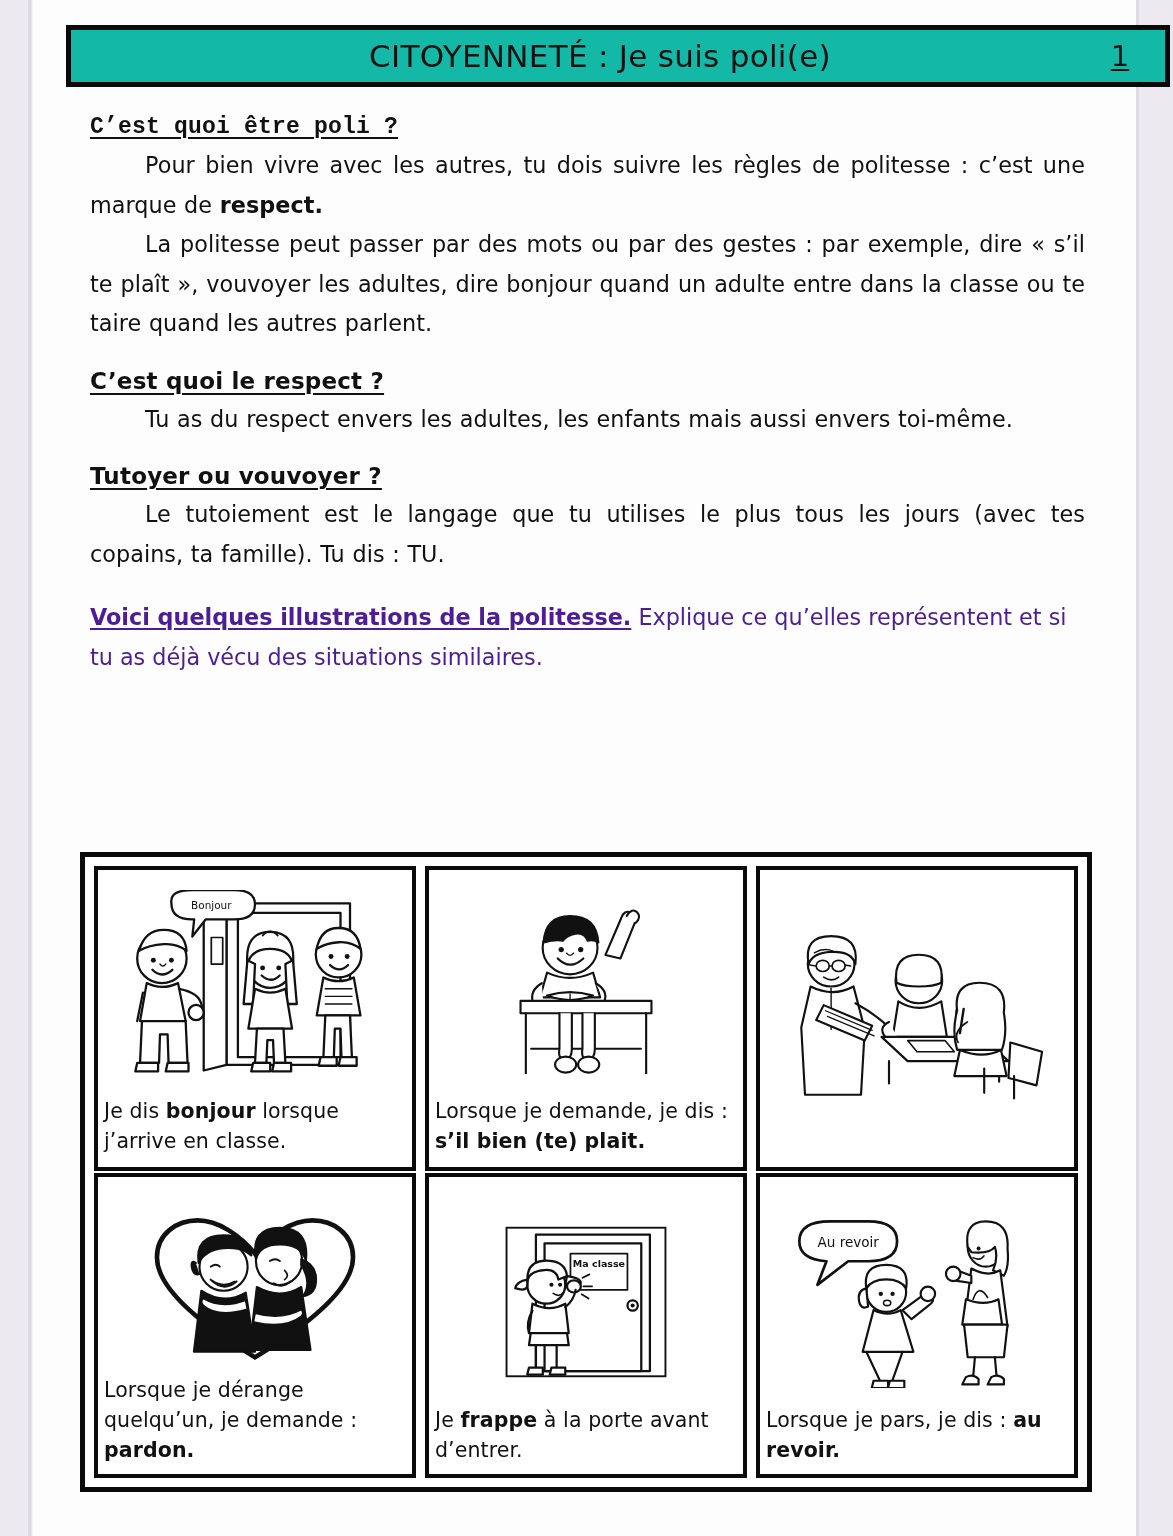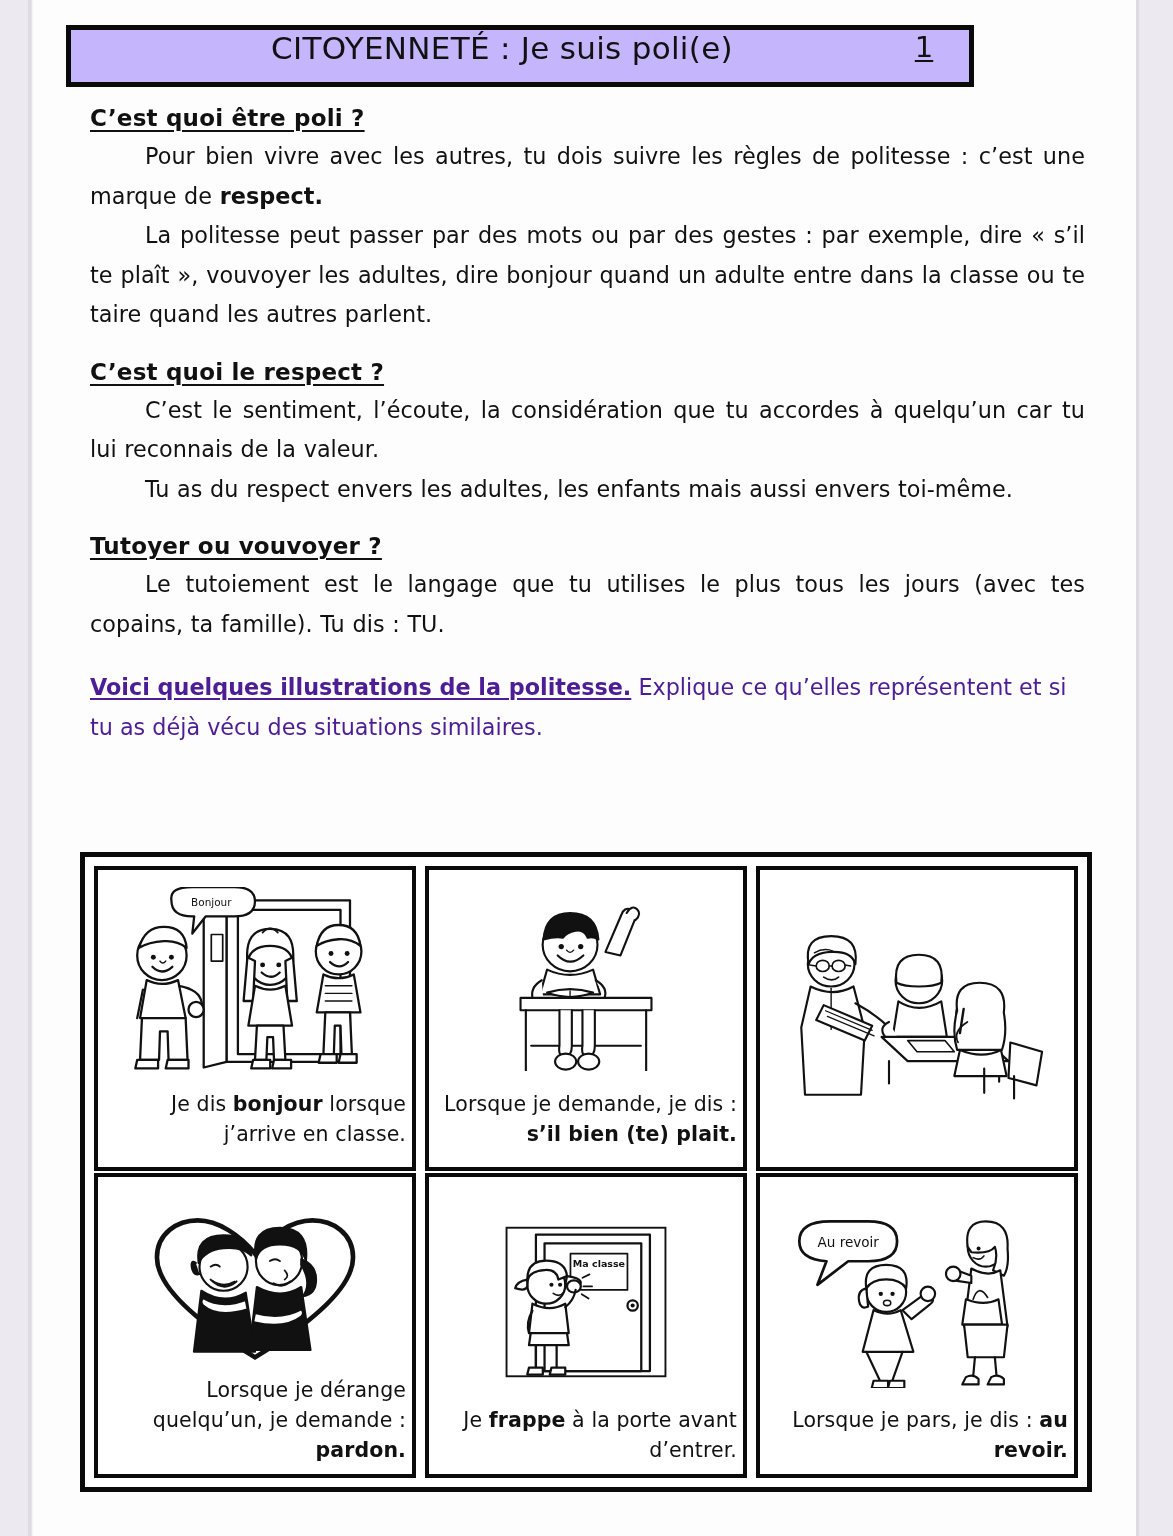--- a/index.html
+++ b/index.html
@@ -32,26 +32,26 @@
     height: 1536px;
     background: #fdfdfd;
     padding: 0;
   }
 
   
   .title-box {
     position: absolute;
     left: 33px;
     top: 25px;
-    width: 908px;
+    width: 1104px;
     height: 62px;
     border: 5px solid #0a0a0a;
-    background: #c4b5fd;
+    background: #14b8a6;
     display: flex;
-    align-items: flex-start;
+    align-items: center;
   }
   .title-text {
     flex: 1;
     text-align: center;
     font-size: 31px;
     letter-spacing: .3px;
     color: #111;
     font-family: "DejaVu Sans", sans-serif;
     padding-left: 40px;
   }
@@ -77,21 +77,21 @@
     font-size: 23px;
     font-weight: bold;
     color: #111;
     text-decoration: underline;
     text-underline-offset: 4px;
     text-decoration-thickness: 2px;
     margin-top: 24px;
     margin-bottom: 6px;
     letter-spacing: .2px;
   }
-  h2.section-head:first-child { margin-top: 5px; }
+  h2.section-head:first-child { margin-top: 14px; font-family: Liberation Mono, monospace; }
 
   p.para {
     font-size: 22.3px;
     line-height: 39.5px;
     color: #111;
     text-align: justify;
     text-indent: 55px;
     letter-spacing: .05px;
     word-spacing: .5px;
   }
@@ -146,25 +146,25 @@
     display: flex;
     align-items: center;
     justify-content: center;
     min-height: 0;
     padding-top: 21px;
   }
   .cell-art svg { display: block; max-height: 100%; }
   .cell-caption {
     flex: 0 0 auto;
     width: 100%;
-    text-align: right;
+    text-align: left;
     font-size: 20.5px;
     line-height: 30px;
     color: #111;
-    padding: 0 6px 18px 6px;
+    padding: 0 6px 11px 6px;
     letter-spacing: .1px;
   }
   .cell-caption b { font-weight: bold; }
 
   
   .row1 .cell-art { padding-top: 4px; }
   .row2 .cell-caption { padding-bottom: 9px; }
 
   .bubble-text {
     font-size: 11px;
@@ -182,21 +182,20 @@
       <div class="title-page-no">1</div>
     </div>
 
     <div class="body-area">
 
       <h2 class="section-head">C’est quoi être poli ?</h2>
       <p class="para">Pour bien vivre avec les autres, tu dois suivre les règles de politesse : c’est une marque de <b>respect.</b></p>
       <p class="para">La politesse peut passer par des mots ou par des gestes : par exemple, dire « s’il te plaît », vouvoyer les adultes, dire bonjour quand un adulte entre dans la classe ou te taire quand les autres parlent.</p>
 
       <h2 class="section-head">C’est quoi le respect ?</h2>
-      <p class="para">C’est le sentiment, l’écoute, la considération que tu accordes à quelqu’un car tu lui reconnais de la valeur.</p>
       <p class="para">Tu as du respect envers les adultes, les enfants mais aussi envers toi-même.</p>
 
       <h2 class="section-head">Tutoyer ou vouvoyer ?</h2>
       <p class="para">Le tutoiement est le langage que tu utilises le plus tous les jours (avec tes copains, ta famille). Tu dis : TU.</p>
 
       <p class="lead-in"><span class="u-bold">Voici quelques illustrations de la politesse.</span><span> Explique ce qu’elles représentent et si tu as déjà vécu des situations similaires.</span></p>
     </div>
 
     <div class="grid-outer">
 

